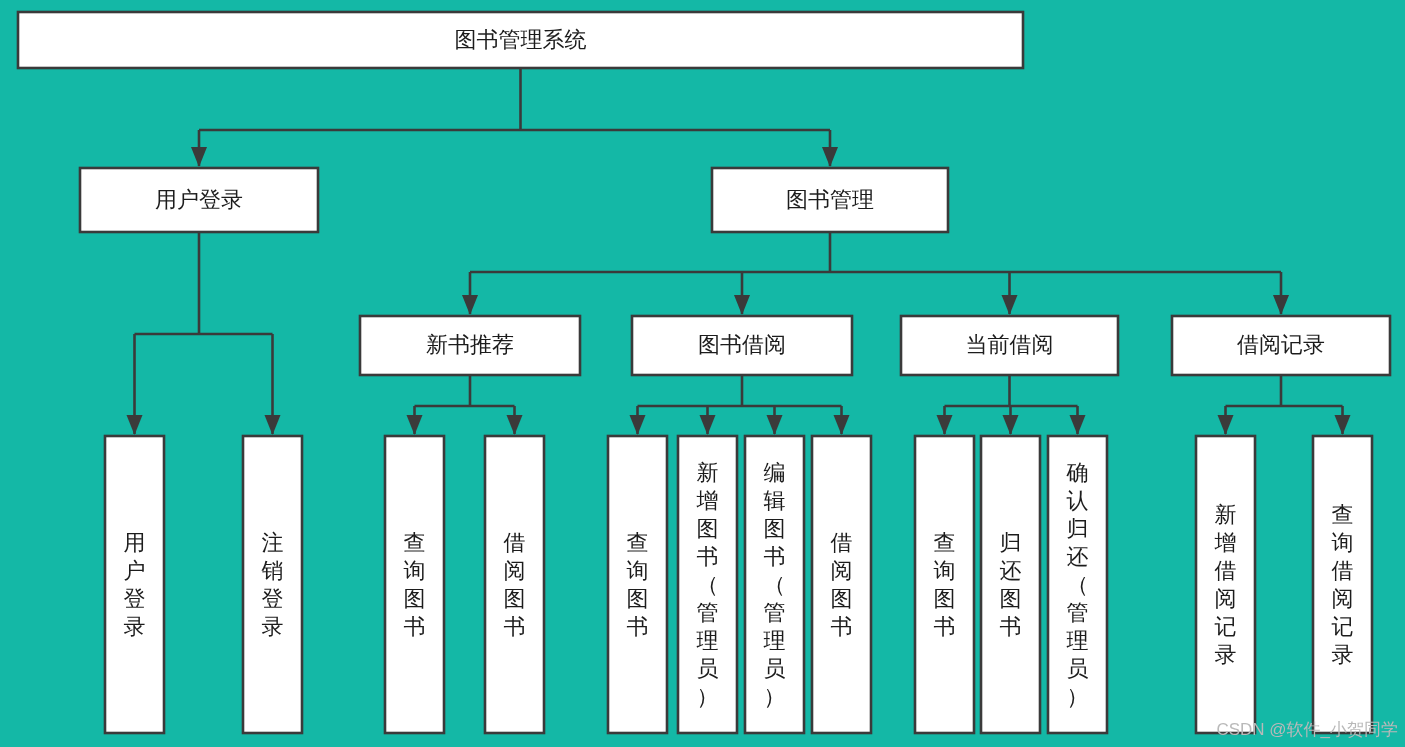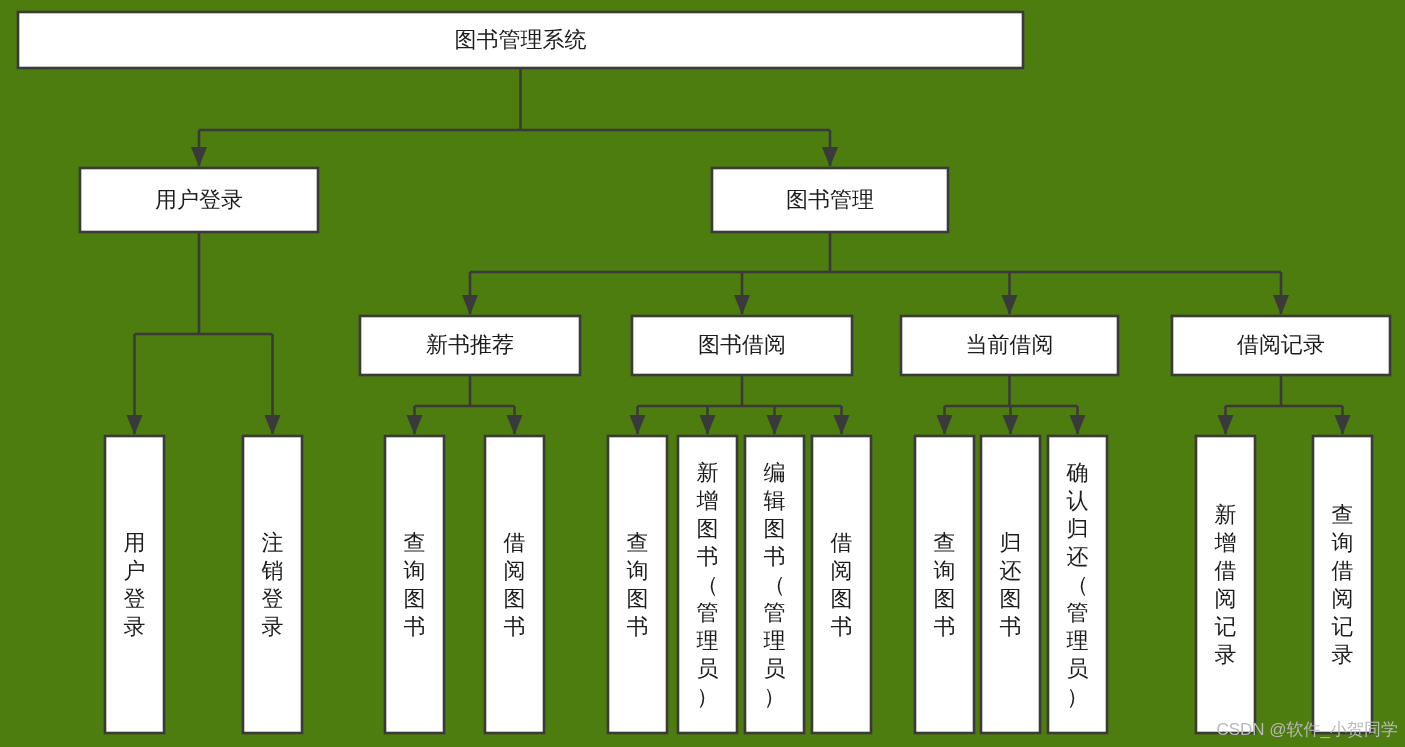--- a/index.html
+++ b/index.html
@@ -11,21 +11,21 @@
   body {
     width: 1405px;
     height: 747px;
     font-family: "Liberation Sans", "DejaVu Sans", sans-serif;
     overflow: hidden;
   }
   #diagram-root {
     position: relative;
     width: 1405px;
     height: 747px;
-    background: #4d7c0f;
+    background: #14b8a6;
   }
   svg.diagram-canvas {
     position: absolute;
     top: 0;
     left: 0;
     width: 1405px;
     height: 747px;
     display: block;
   }
   .node-box {

